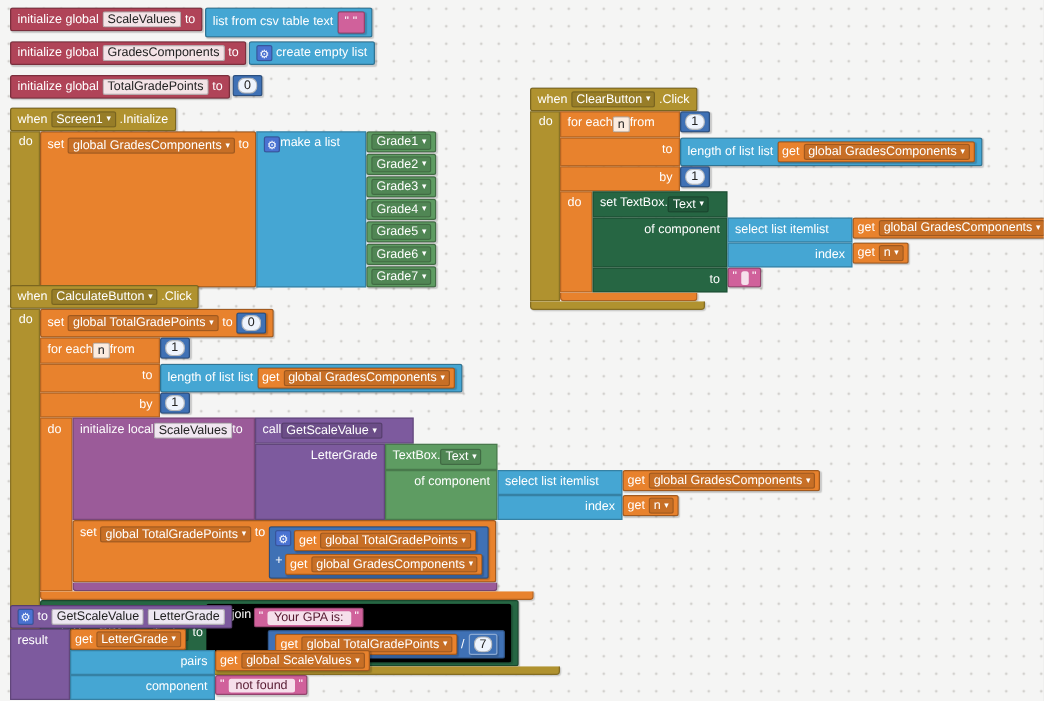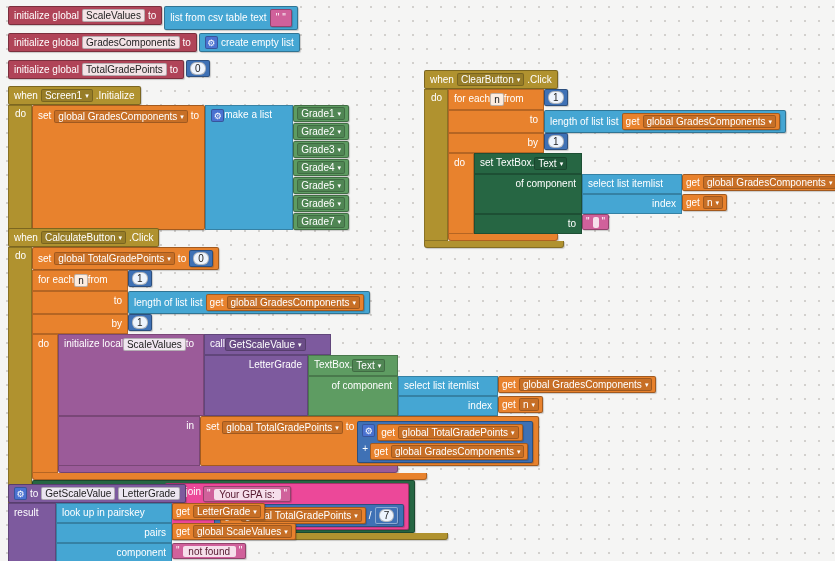--- a/index.html
+++ b/index.html
@@ -21,21 +21,21 @@
 .field{background:rgba(255,255,255,.85);color:#222;border:1px solid rgba(0,0,0,.25);border-radius:2px;padding:0 3px;line-height:11px}
 .drop{display:inline-flex;align-items:center;gap:3px;background:rgba(0,0,0,.14);border:1px solid rgba(0,0,0,.2);border-radius:2px;padding:0 3px;line-height:11px;color:#fff}
 .arrow{font-size:7px;line-height:7px}
 .gear{width:13px;height:13px;min-width:13px;border-radius:2px;background:#4a72d1;color:#fff;font-size:9px;line-height:12px;display:inline-flex;align-items:center;justify-content:center;border:1px solid rgba(0,0,0,.25)}
 .q{color:#fff}
 .strv{display:inline-block;background:rgba(255,255,255,.8);color:#55182f;border-radius:2px;padding:0 3px;line-height:11px;white-space:pre;min-width:5px;min-height:11px}
 .nfield{background:#eef4fd;color:#222;border:1px solid rgba(0,0,0,.25);border-radius:6px;padding:0 4px;line-height:11px}
 .num{padding:1px 3px}
 .stretchtop{align-self:stretch;align-items:flex-start;padding-top:4px}
 .c-def{background:#b04458}.c-event{background:#b0922f}.c-var{background:#e8822d}
-.c-math{background:#3f71b5}.c-list{background:#45a6d3}.c-text{background:#ec4899}
+.c-math{background:#3f71b5}.c-list{background:#45a6d3}.c-text{background:#000000}
 .c-str{background:#d0619b}.c-setc{background:#266643}.c-getc{background:#5e9c62}
 .c-proc{background:#7d5a9e}.c-local{background:#9b5b99}
 </style>
 </head>
 <body>
 
 <div id="ws">
 
   <div class="abs rowc" style="left:8px;top:6px">
     <div class="blk c-def">
@@ -393,23 +393,20 @@
                                 </div>
                           </div>
                             </div>
                         </div>
                       </div>
                     </div>
                   </div>
                 </div>
               </div>
               <div class="row">
-                <div class="cell c-local r" style="width:142px">
-                  <span>in</span>
-                </div>
                 <div class="blk c-var stretchtop">
                   <span>set</span>
                   <div class="drop">
                       <span>global TotalGradePoints</span>
                       <span class="arrow">▾</span>
                     </div>
                   <span>to</span>
                   <div class="blkv c-math">
                     <div class="rowc">
                       <span class="gear">⚙</span>
@@ -491,24 +488,20 @@
       <span>to</span>
       <span class="field">GetScaleValue</span>
       <span class="field">LetterGrade</span>
     </div>
     <div class="row">
       <div class="cell c-proc" style="width:48px">
         <span>result</span>
       </div>
       <div class="col">
         <div class="row">
-            <div class="cell c-list" style="width:116px">
-          <span>look up in pairs</span>
-          <span>key</span>
-        </div>
         <div class="blk c-var num">
           <span>get</span>
           <div class="drop">
                 <span>LetterGrade</span>
                 <span class="arrow">▾</span>
               </div>
         </div>
           </div>
         <div class="row">
             <div class="cell c-list r" style="width:116px">

